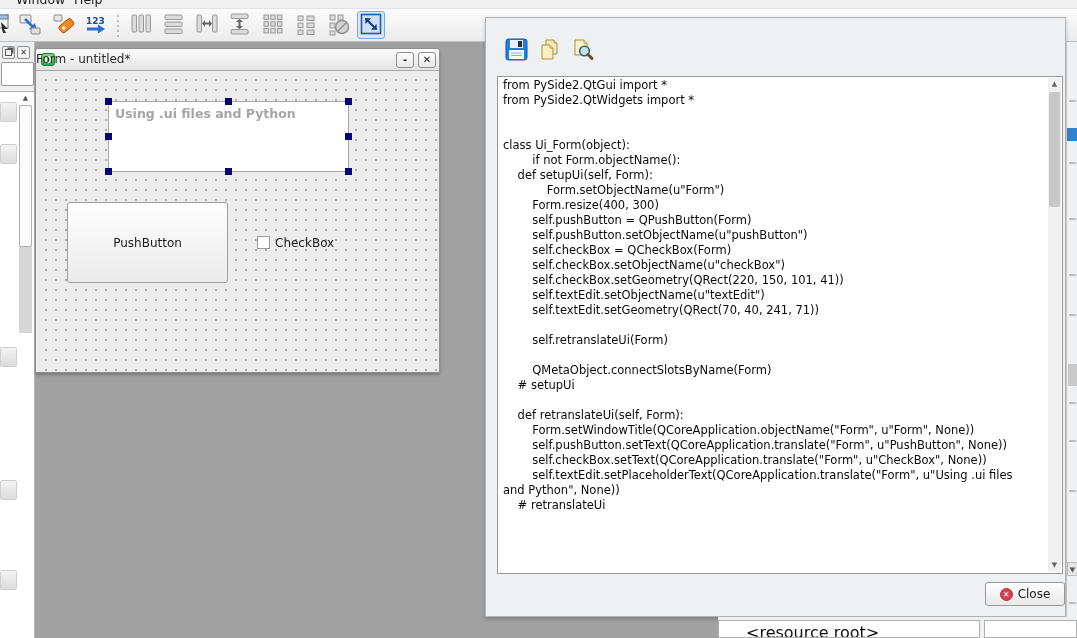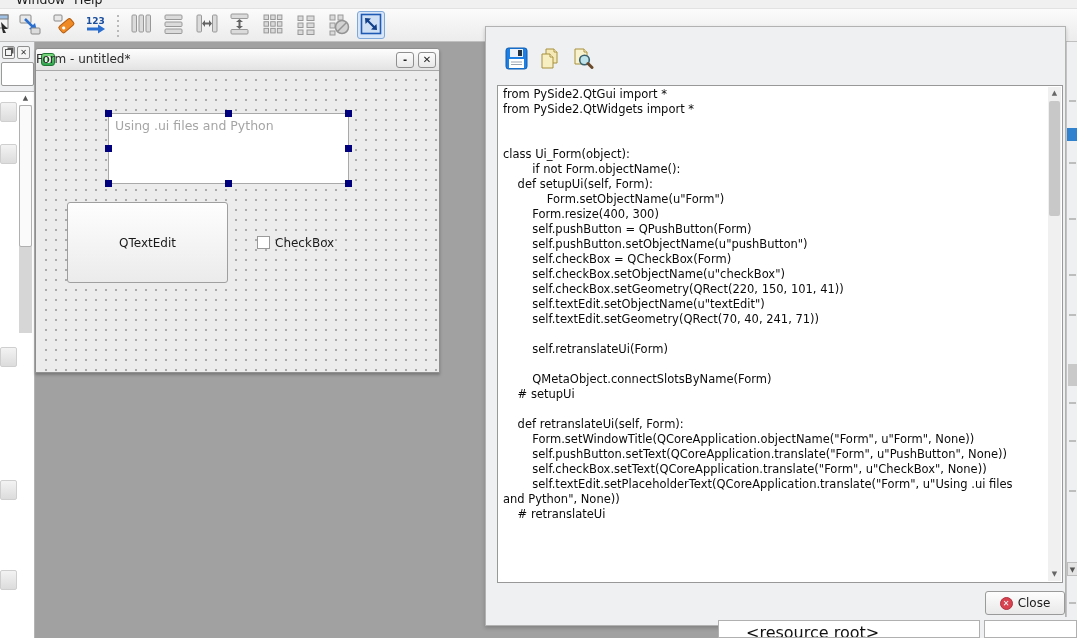--- a/index.html
+++ b/index.html
@@ -39,36 +39,36 @@
   .fw-titlebar { position:absolute; left:0; top:0; right:0; height:22px;
     background:linear-gradient(#fdfdfd,#e3e3e3); border-bottom:1px solid #a8a8a8; border-radius:3px 3px 0 0; }
   .fw-icon { position:absolute; left:5px; top:4px; width:14px; height:13px; border-radius:3px;
     background:linear-gradient(#7cd87c,#2fa44f); border:1px solid #1f7a36; color:#fff; font-size:9px; font-weight:bold; text-align:center; line-height:12px; }
   .fw-title { position:absolute; left:0; right:0; top:3px; text-align:left; font-size:12px; color:#2b2b2b; }
   .fw-btn { position:absolute; top:3px; width:18px; height:16px; border:1px solid #8f8f8f; border-radius:3px;
     background:linear-gradient(#fcfcfc,#e8e8e8); font-size:10px; font-weight:bold; color:#222; text-align:center; line-height:14px; }
   .fw-canvas { position:absolute; left:1px; top:22px; right:1px; bottom:1px; background:#ececec;
     background-image:radial-gradient(circle, #ababab 0.9px, transparent 1px); background-size:10px 10px; background-position:4px 4px; }
 
-  .textedit-widget { position:absolute; left:71px; top:42px; width:241px; height:71px; background:#ffffff; border:1px solid #a9a9a9; }
+  .textedit-widget { position:absolute; left:71px; top:30px; width:241px; height:71px; background:#ffffff; border:1px solid #a9a9a9;font-weight:bold; }
   .textedit-placeholder { position:absolute; left:6px; top:4px; font-size:12.5px; color:#a5a5a5; }
   .handle { position:absolute; width:7px; height:7px; background:#01017e; }
   .h-tl{left:-4px;top:-4px} .h-tc{left:50%;margin-left:-4px;top:-4px} .h-tr{right:-4px;top:-4px}
   .h-ml{left:-4px;top:50%;margin-top:-4px} .h-mr{right:-4px;top:50%;margin-top:-4px}
   .h-bl{left:-4px;bottom:-4px} .h-bc{left:50%;margin-left:-4px;bottom:-4px} .h-br{right:-4px;bottom:-4px}
 
   .pushbutton-widget { position:absolute; left:30px; top:131px; width:161px; height:81px;
     background:linear-gradient(#fefefe,#ebebeb); border:1px solid #9f9f9f; border-radius:3px;
     display:flex; align-items:center; justify-content:center; font-size:12px; color:#1a1a1a; }
   .checkbox-widget { position:absolute; left:220px; top:151px; width:101px; height:41px; display:flex; align-items:center; }
   .checkbox-indicator { width:13px; height:13px; background:#ffffff; border:1px solid #9a9a9a; margin-right:5px; }
   .checkbox-label { font-size:12px; color:#1a1a1a; }
 
   
-  .code-dialog { position:absolute; left:485px; top:26px; width:581px; height:600px;
+  .code-dialog { position:absolute; left:485px; top:17px; width:581px; height:600px;
     background:#eff0f1; border:1px solid #b2b2b2; box-shadow:0 2px 4px rgba(0,0,0,.2); }
   .cd-toolbar { position:absolute; left:0; top:0; right:0; height:52px; }
   .cd-tbtn { position:absolute; top:18px; width:26px; height:26px; border:none; background:transparent; display:flex; align-items:center; justify-content:center; }
   .code-box { position:absolute; left:11px; top:58px; width:566px; height:498px; background:#ffffff; border:1px solid #989898; overflow:hidden; }
   .code-lines { position:absolute; left:0; top:1px; right:16px; bottom:0; padding-left:5px;
     font-family:"DejaVu Sans", sans-serif; font-size:11.5px; line-height:15px; color:#0a0a0a; }
   .code-line { white-space:pre; height:15px; }
   .vscroll { position:absolute; top:1px; right:1px; width:13px; bottom:1px; background:#f0f0f0; }
   .vscroll .arrow { position:absolute; left:0; width:13px; height:13px; font-size:7px; color:#666; text-align:center; line-height:13px; }
   .vscroll .arrow.up { top:0; }
@@ -284,21 +284,21 @@
         <span class="textedit-placeholder">Using .ui files and Python</span>
         <div class="handle h-tl"></div>
         <div class="handle h-tc"></div>
         <div class="handle h-tr"></div>
         <div class="handle h-ml"></div>
         <div class="handle h-mr"></div>
         <div class="handle h-bl"></div>
         <div class="handle h-bc"></div>
         <div class="handle h-br"></div>
       </div>
-      <div class="pushbutton-widget">QTextEdit</div>
+      <div class="pushbutton-widget">PushButton</div>
       <div class="checkbox-widget">
         <span class="checkbox-indicator"></span>
         <span class="checkbox-label">CheckBox</span>
       </div>
     </div>
   </div>
 
   <div class="code-dialog">
     <div class="cd-toolbar">
       <div class="cd-tbtn" style="left:17px">

